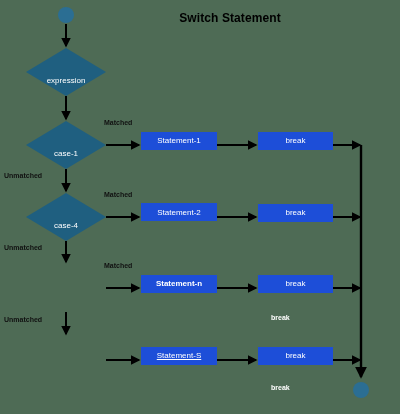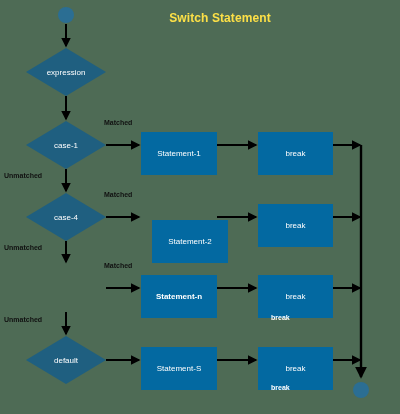--- a/index.html
+++ b/index.html
@@ -24,27 +24,27 @@
     position: absolute;
     left: 0;
     top: 0;
     width: 400px;
     height: 414px;
     pointer-events: none;
   }
 
   .title {
     position: absolute;
-    left: 140px;
+    left: 150px;
     top: 11px;
     width: 160px;
     text-align: center;
     font-size: 12px;
     font-weight: bold;
-    color: #fde047;
+    color: #000000;
     letter-spacing: 0.1px;
     white-space: nowrap;
   }
 
   .terminator {
     position: absolute;
     width: 16px;
     height: 16px;
     border-radius: 50%;
     background: #2b6e93;
@@ -59,35 +59,35 @@
     position: absolute;
     left: 0; top: 0;
     width: 80px;
     height: 48px;
     background: #1f5f80;
     clip-path: polygon(50% 0, 100% 50%, 50% 100%, 0 50%);
   }
   .diamond .dlabel {
     position: absolute;
     left: 0;
-    top: 0;
+    top: 8px;
     width: 80px;
     height: 48px;
     display: flex;
     align-items: center;
     justify-content: center;
     font-size: 8px;
     color: #ffffff;
     white-space: nowrap;
   }
 
   .obox {
     position: absolute;
-    height: 43px;
-    background: #0369a1;
+    height: 18px;
+    background: #1d4ed8;
     display: flex;
     align-items: center;
     justify-content: center;
     font-size: 8px;
     color: #ffffff;
     white-space: nowrap;
   }
 
   .edge-label {
     position: absolute;
@@ -160,39 +160,35 @@
     <div class="shape"></div>
     <div class="dlabel">case-1</div>
   </div>
 
   <div class="diamond" style="left:26px; top:193px;">
     <div class="shape"></div>
     <div class="dlabel">case-4</div>
   </div>
 
 
-  <div class="diamond" style="left:26px; top:336px;">
-    <div class="shape"></div>
-    <div class="dlabel">default</div>
-  </div>
 
   <div class="obox" style="left:141px; top:131.5px; width:76px;">Statement-1</div>
   <div class="obox" style="left:258px; top:131.5px; width:75px;">break</div>
   <div class="edge-label" style="left:104px; top:119px;">Matched</div>
   <div class="edge-label" style="left:4px; top:172px;">Unmatched</div>
 
-  <div class="obox" style="left:141px; top:220px; width:76px;margin-left:11px;">Statement-2</div>
+  <div class="obox" style="left:141px; top:203px; width:76px;">Statement-2</div>
   <div class="obox" style="left:258px; top:203.5px; width:75px;">break</div>
   <div class="edge-label" style="left:104px; top:191px;">Matched</div>
   <div class="edge-label" style="left:4px; top:244px;">Unmatched</div>
 
   <div class="obox" style="left:141px; top:274.5px; width:76px;font-weight:bold;">Statement-n</div>
   <div class="obox" style="left:258px; top:274.5px; width:75px;">break</div>
   <div class="edge-label" style="left:104px; top:262px;">Matched</div>
   <div class="edge-label" style="left:4px; top:316px;">Unmatched</div>
 
-  <div class="obox" style="left:141px; top:346.5px; width:76px;">Statement-S</div>
+  <div class="obox" style="left:141px; top:346.5px; width:76px;text-decoration:underline;">Statement-S</div>
   <div class="obox" style="left:258px; top:346.5px; width:75px;">break</div>
 
   <div class="free-label" style="left:271px; top:314px;">break</div>
   <div class="free-label" style="left:271px; top:384px;">break</div>
 
 </div>
 
 </body></html>

